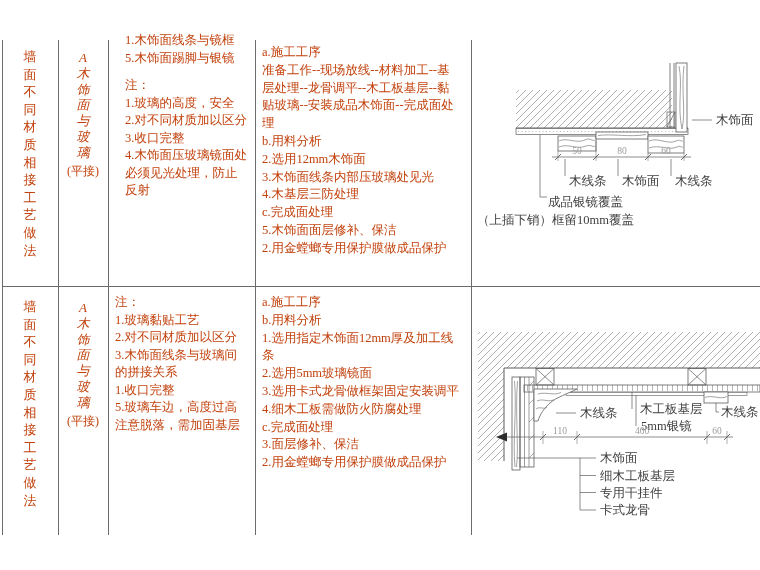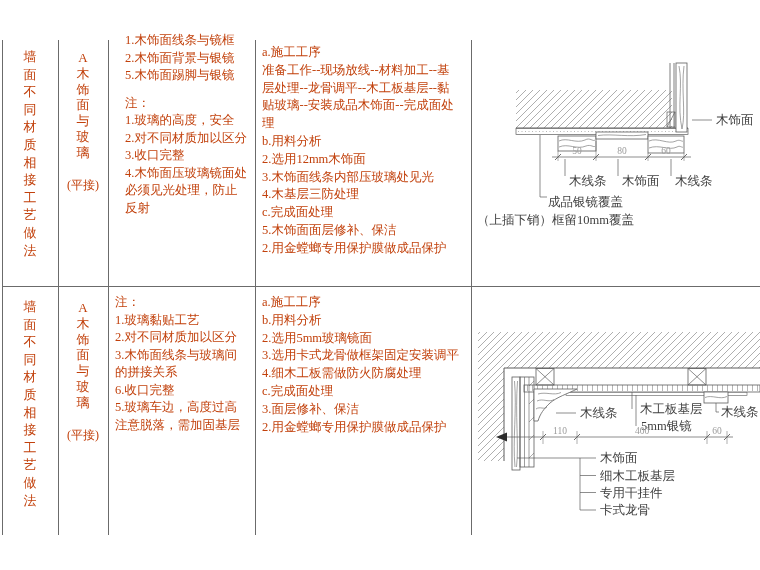--- a/index.html
+++ b/index.html
@@ -2,22 +2,22 @@
 <html><head>
 <meta charset="utf-8">
 <style>
   html,body{margin:0;padding:0;background:#fff;}
   .page{position:relative;width:760px;height:570px;background:#ffffff;overflow:hidden;
         font-family:"Liberation Serif","DejaVu Serif",serif;color:#c2410c;}
   .vline{position:absolute;width:1px;background:#6b6b6b;}
   .hline{position:absolute;height:1px;background:#6b6b6b;}
   .cell{position:absolute;box-sizing:border-box;}
   .vtext{width:15px;margin:0 auto;font-size:13px;line-height:17.6px;word-break:break-all;text-align:center;}
-  .vtext2{width:15px;margin:0 auto;font-size:13px;line-height:15.8px;word-break:break-all;text-align:center;}
-  .joint{font-size:12px;text-align:center;white-space:nowrap;margin-top:16px;}
+  .vtext2{width:15px;margin:0 auto;font-size:13px;line-height:15.8px;word-break:break-all;text-align:center;font-style:italic;}
+  .joint{font-size:12px;text-align:center;white-space:nowrap;margin-top:2px;}
   .listcol{font-size:12.5px;line-height:17.5px;}
   .tline{min-height:10px;}
   .tline:empty{height:8px;}
   .drawing{position:absolute;}
   text{font-family:"Liberation Serif","DejaVu Serif",serif;}
 </style>
 </head>
 <body>
 
 <div class="page">
@@ -33,21 +33,20 @@
     <div class="vtext">墙面不同材质相接工艺做法</div>
   </div>
 
   <div class="cell" style="left:58px;top:50px;width:50px;height:230px;">
     <div class="vtext2">A木饰面与玻璃</div>
     <div class="joint">(平接)</div>
   </div>
 
   <div class="cell listcol" style="left:108px;top:32px;width:147px;height:240px;padding:0 8px 0 17px;">
       <div class="tline">1.木饰面线条与镜框</div>
-      <div class="tline">2.木饰面背景与银镜</div>
       <div class="tline">5.木饰面踢脚与银镜</div>
       <div class="tline"></div>
       <div class="tline">注：</div>
       <div class="tline">1.玻璃的高度，安全</div>
       <div class="tline">2.对不同材质加以区分</div>
       <div class="tline">3.收口完整</div>
       <div class="tline">4.木饰面压玻璃镜面处必须见光处理，防止反射</div>
     </div>
 
   <div class="cell listcol" style="left:255px;top:44px;width:216px;height:240px;padding:0 10px 0 7px;line-height:17.8px;">
@@ -133,27 +132,28 @@
   <div class="cell" style="left:58px;top:300px;width:50px;height:230px;">
     <div class="vtext2">A木饰面与玻璃</div>
     <div class="joint">(平接)</div>
   </div>
 
   <div class="cell listcol" style="left:108px;top:294px;width:147px;height:240px;padding:0 8px 0 7px;">
       <div class="tline">注：</div>
       <div class="tline">1.玻璃黏贴工艺</div>
       <div class="tline">2.对不同材质加以区分</div>
       <div class="tline">3.木饰面线条与玻璃间的拼接关系</div>
-      <div class="tline">6.收口完整</div>
+      <div class="tline">1.收口完整</div>
       <div class="tline">5.玻璃车边，高度过高注意脱落，需加固基层</div>
     </div>
 
   <div class="cell listcol" style="left:255px;top:294px;width:216px;height:240px;padding:0 10px 0 7px;line-height:17.8px;">
       <div class="tline">a.施工工序</div>
       <div class="tline">b.用料分析</div>
+      <div class="tline">1.选用指定木饰面12mm厚及加工线条</div>
       <div class="tline">2.选用5mm玻璃镜面</div>
       <div class="tline">3.选用卡式龙骨做框架固定安装调平</div>
       <div class="tline">4.细木工板需做防火防腐处理</div>
       <div class="tline">c.完成面处理</div>
       <div class="tline">3.面层修补、保洁</div>
       <div class="tline">2.用金螳螂专用保护膜做成品保护</div>
     </div>
 
   <svg class="drawing" style="left:471px;top:290px;" width="289" height="245" viewBox="471 290 289 245">
     <g stroke="#5d5d5d" fill="none" stroke-width="1">

